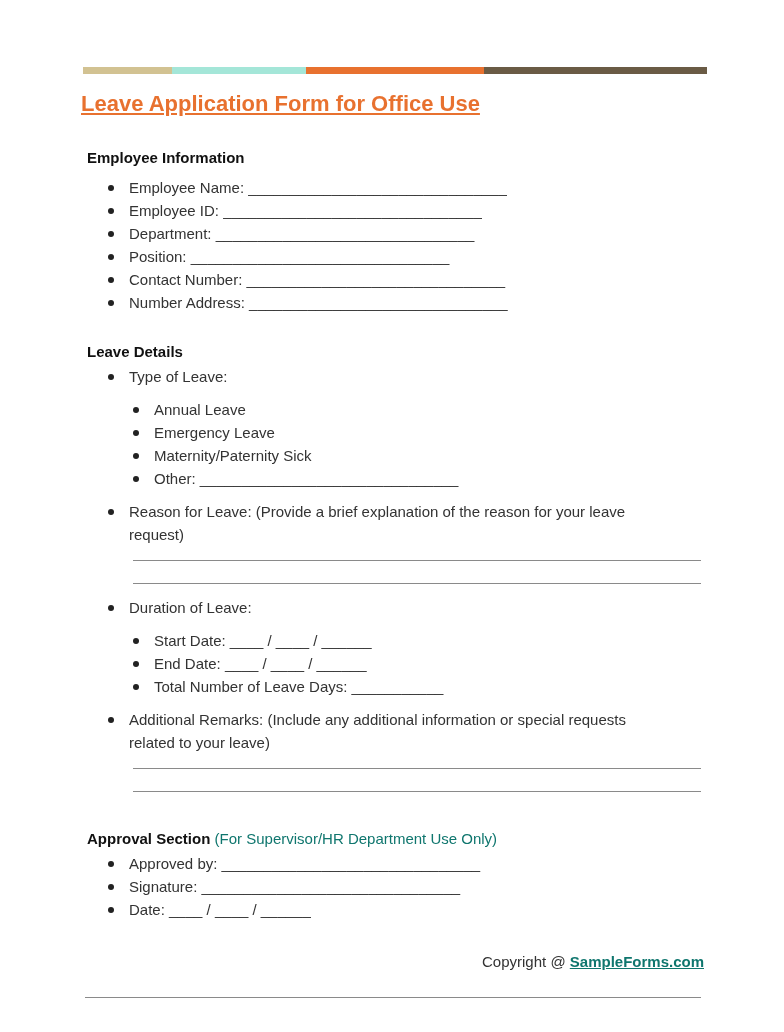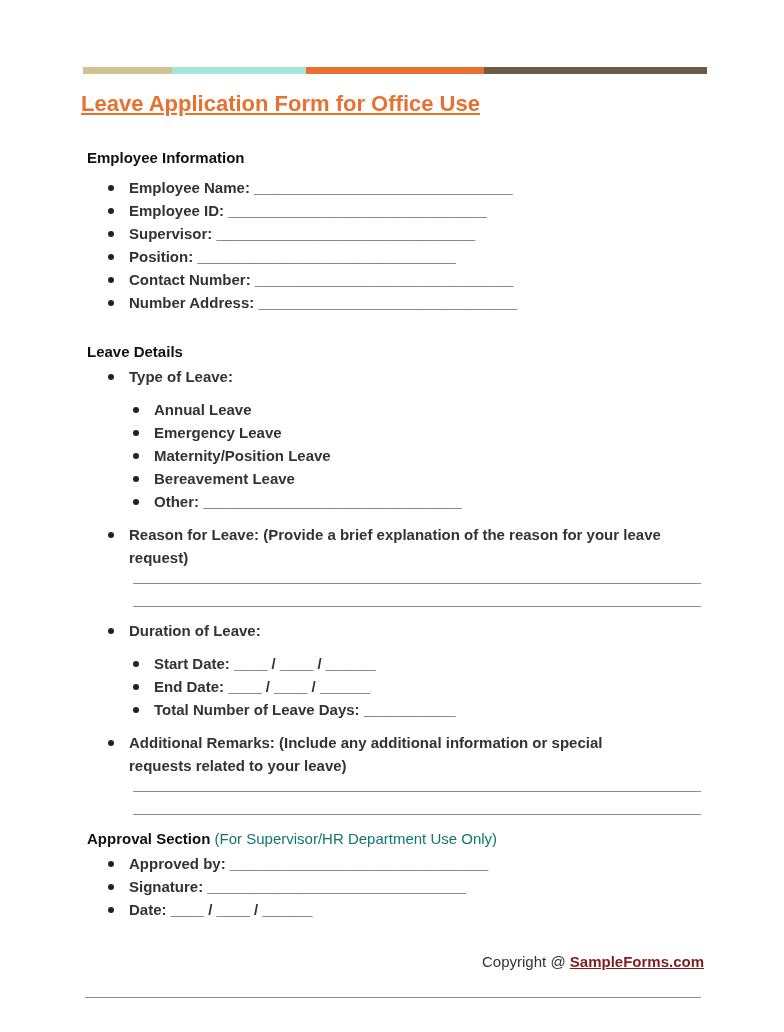--- a/index.html
+++ b/index.html
@@ -7,64 +7,63 @@
          font-family: "Liberation Sans", sans-serif; color: #222; }
   .colorbar { position: absolute; top: 67px; left: 83px; height: 7px; width: 624px; display: flex; }
   .colorbar span { display: block; height: 100%; }
   .title { position: absolute; left: 81px; top: 91px; margin: 0; font-size: 22px; font-weight: bold;
            color: #e8712f; letter-spacing: 0; white-space: nowrap; text-decoration: underline; }
   .section-heading { position: absolute; left: 81px; margin: 6px; font-size: 15px; font-weight: bold; color: #111; white-space: nowrap; }
   .section-heading .note { font-weight: normal; color: #0f766e; }
   ul.list { position: absolute; margin: 0; padding: 0; list-style: none; }
   ul.list li { position: relative; font-size: 15px; line-height: 23px; color: #333; white-space: nowrap; }
   .l1 { left: 106px; }
-  .l1 > li { padding-left: 23px; font-weight: bold; }
+  .l1 > li { padding-left: 23px; }
   .l1 > li::before, .l2 > li::before { content: ""; position: absolute; width: 6px; height: 6px; border-radius: 50%;
        background: #222; top: 9px; }
   .l1 > li::before { left: 2px; }
   ul.l2 { position: static; margin: 10px; padding: 0; list-style: none; }
   .l2 > li { padding-left: 48px; margin-left: 0; }
   .l2 > li::before { left: 27px; }
   .wrap { white-space: normal !important; width: 540px; }
   .answer-line { height: 1px; background: #8a8a8a; width: 568px; margin-left: 4px; }
   .footer-copy { position: absolute; right: 80px; top: 953px; font-size: 15px; color: #333; white-space: nowrap; }
-  .footer-copy a { color: #7f1d1d; font-weight: bold; text-decoration: underline; }
+  .footer-copy a { color: #0f766e; font-weight: bold; text-decoration: underline; }
   .footer-rule { position: absolute; left: 85px; top: 997px; width: 616px; height: 1px; background: #8a8a8a; }
 </style>
 </head>
 <body>
 
 <div class="colorbar">
   <span style="background:#d2c292;width:89px"></span>
   <span style="background:#a4e6d8;width:134px"></span>
   <span style="background:#e8712f;width:178px"></span>
   <span style="background:#6a5b45;width:223px"></span>
 </div>
 
 <h1 class="title">Leave Application Form for Office Use</h1>
 
 <h2 class="section-heading" style="top:143px">Employee Information</h2>
 <ul class="list l1" style="top:176px">
   <li>Employee Name: _______________________________</li>
   <li>Employee ID: _______________________________</li>
-  <li>Supervisor: _______________________________</li>
+  <li>Department: _______________________________</li>
   <li>Position: _______________________________</li>
   <li>Contact Number: _______________________________</li>
   <li>Number Address: _______________________________</li>
 </ul>
 
 <h2 class="section-heading" style="top:337px">Leave Details</h2>
 <ul class="list l1" style="top:365px">
   <li>
     <span>Type of Leave:</span>
     <ul class="l2" style="margin-left:-23px">
       <li>Annual Leave</li>
       <li>Emergency Leave</li>
-      <li>Maternity/Position Leave</li>
-      <li>Bereavement Leave</li>
+      <li>Maternity/Paternity Sick</li>
       <li>Other: _______________________________</li>
     </ul>
   </li>
   <li class="wrap">
     <span>Reason for Leave: (Provide a brief explanation of the reason for your leave request)</span>
     <div style="height:14px"></div>
     <div class="answer-line"></div>
     <div style="height:22px"></div>
     <div class="answer-line"></div>
     <div style="height:12px"></div>

